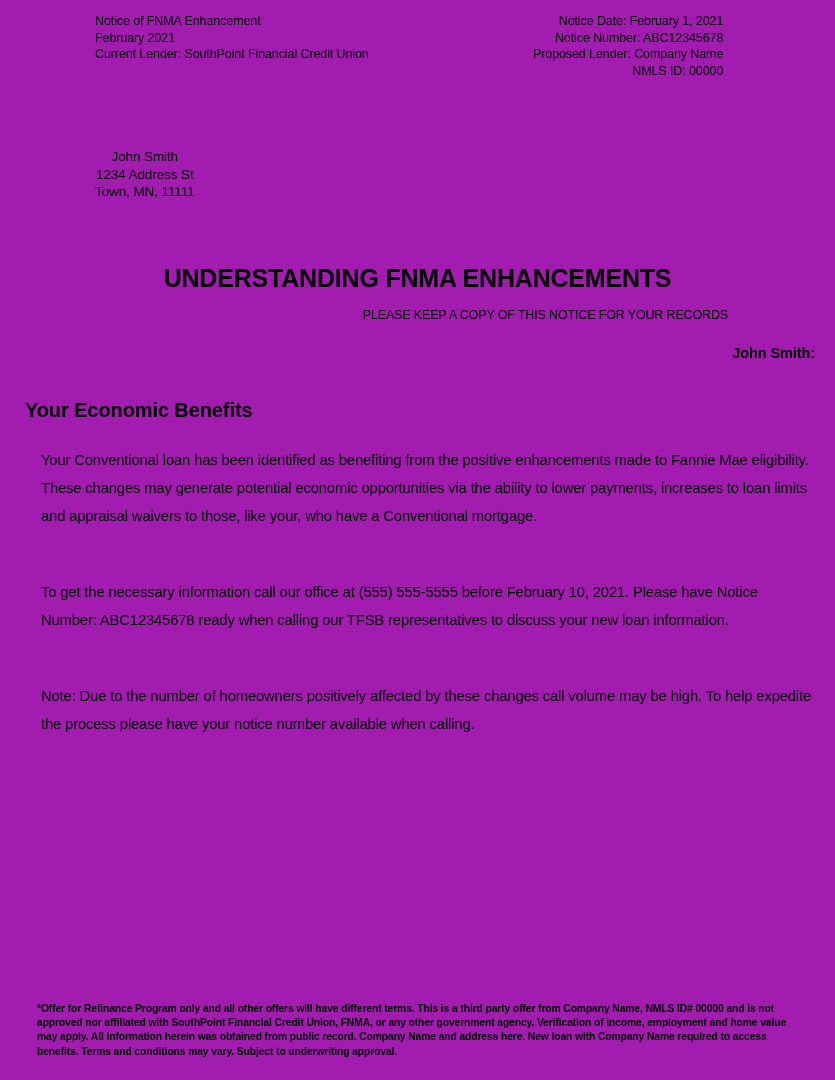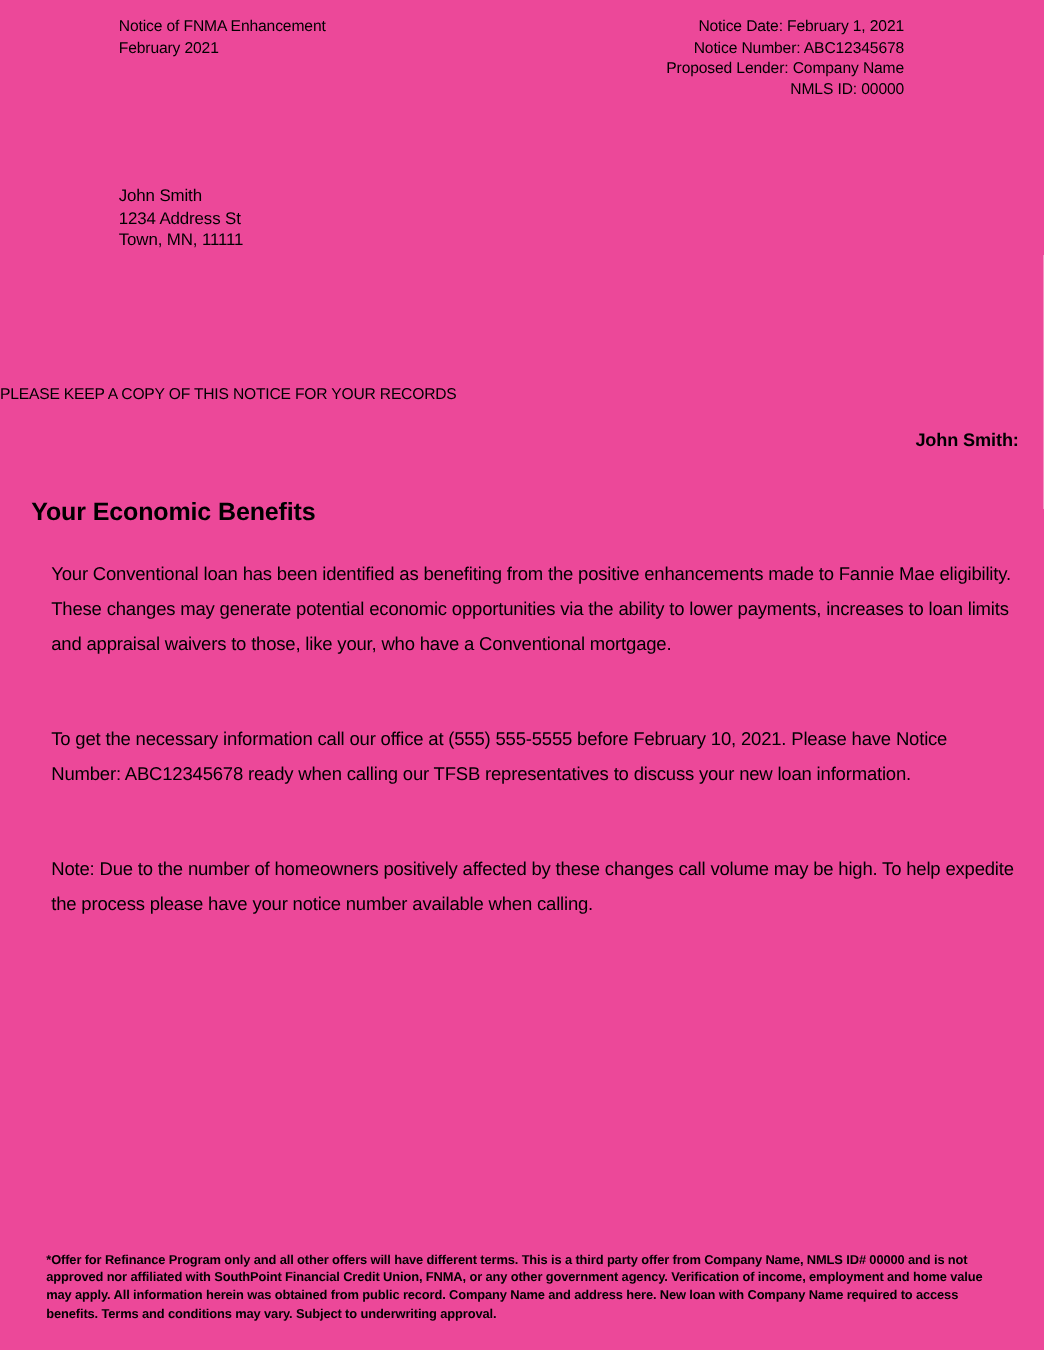--- a/index.html
+++ b/index.html
@@ -12,21 +12,21 @@
     height: 1080px;
     position: relative;
     font-family: "Liberation Sans", sans-serif;
     color: #000000;
     -webkit-font-smoothing: antialiased;
   }
   .page {
     position: relative;
     width: 835px;
     height: 1080px;
-    background: #ec4899;
+    background: #a21caf;
     overflow: hidden;
   }
 
   
   .header {
     position: absolute;
     top: 13px;
     left: 0;
     width: 835px;
     height: 70px;
@@ -52,39 +52,39 @@
 
   
   .address {
     position: absolute;
     left: 95px;
     top: 148px;
     font-size: 13.5px;
     line-height: 17.5px;
     letter-spacing: -0.1px;
   }
-  .address-line { white-space: nowrap; }
+  .address-line { white-space: nowrap; text-align: center; }
 
   
   .title {
     position: absolute;
     top: 264px;
     left: 0;
     width: 835px;
     text-align: center;
     font-size: 25px;
     font-weight: bold;
     letter-spacing: -0.2px;
   }
   .subtitle {
     position: absolute;
     top: 308px;
     left: 0;
     width: 728px;
-    text-align: left;
+    text-align: right;
     font-size: 12.5px;
     letter-spacing: -0.15px;
   }
 
   
   .body-wrap {
     position: absolute;
     left: 25px;
     top: 345px;
     width: 790px;
@@ -128,35 +128,37 @@
 </style>
 </head>
 <body>
 
 <div class="page">
 
   <div class="header">
     <div class="header-left">
       <div class="header-line">Notice of FNMA Enhancement</div>
       <div class="header-line">February 2021</div>
+      <div class="header-line">Current Lender: SouthPoint Financial Credit Union</div>
     </div>
     <div class="header-right">
       <div class="header-line">Notice Date: February 1, 2021</div>
       <div class="header-line">Notice Number: ABC12345678</div>
       <div class="header-line">Proposed Lender: Company Name</div>
       <div class="header-line">NMLS ID: 00000</div>
     </div>
   </div>
 
   <div class="address">
     <div class="address-line">John Smith</div>
     <div class="address-line">1234 Address St</div>
     <div class="address-line">Town, MN, 11111</div>
   </div>
 
+  <div class="title">UNDERSTANDING FNMA ENHANCEMENTS</div>
   <div class="subtitle">PLEASE KEEP A COPY OF THIS NOTICE FOR YOUR RECORDS</div>
 
   <div class="body-wrap">
 
     <div class="salutation">John Smith:</div>
 
     <div class="section-head">Your Economic Benefits</div>
     <p class="para">Your Conventional loan has been identified as benefiting from the positive enhancements made to Fannie Mae eligibility. These changes may generate potential economic opportunities via the ability to lower payments, increases to loan limits and appraisal waivers to those, like your, who have a Conventional mortgage.</p>
 
     <div class="spacer-lg"></div>

